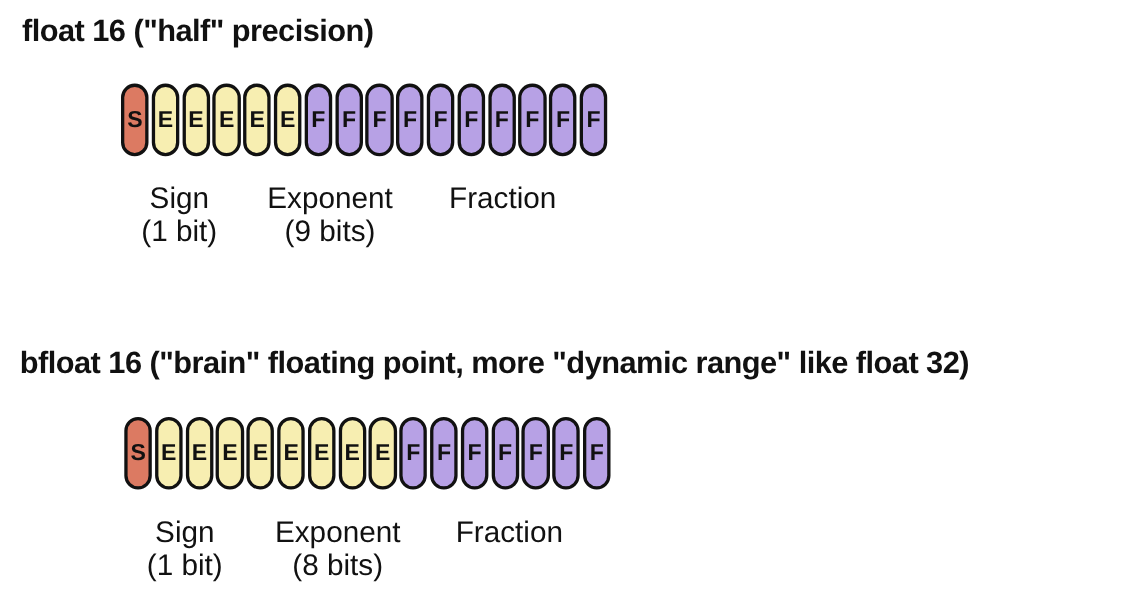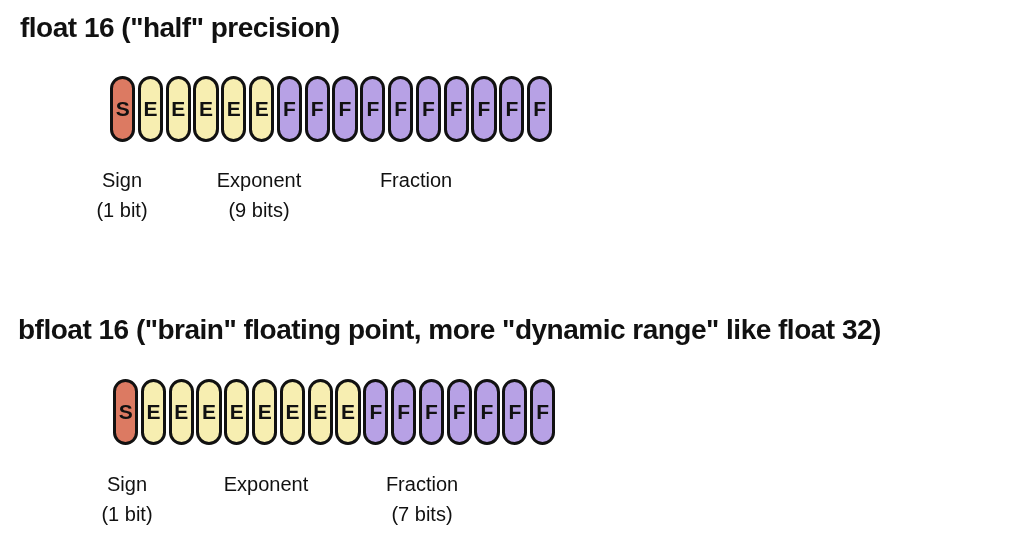--- a/index.html
+++ b/index.html
@@ -39,24 +39,25 @@
     align-items: center;
     justify-content: center;
     font-size: 21px;
     font-weight: 700;
     color: #111111;
   }
   .label-block {
     position: absolute;
     transform: translateX(-50%);
     text-align: center;
-    font-size: 20px;
+    font-size: 27px;
     line-height: 30px;
     font-weight: 400;
     white-space: nowrap;
+    margin-left: 41px;
   }
   .d0.lb0 { left: 122px; top: 165px; }
   .d0.lb1 { left: 259px; top: 165px; }
   .d0.lb2 { left: 416px; top: 165px; }
   .d1.lb0 { left: 127px; top: 469px; }
   .d1.lb1 { left: 266px; top: 469px; }
   .d1.lb2 { left: 422px; top: 469px; }
 </style>
 </head>
 <body>
@@ -116,19 +117,19 @@
       <span class="bit" style="background: rgb(183, 161, 229); border-color: rgb(17, 17, 17);">F</span>
       <span class="bit" style="background: rgb(183, 161, 229); border-color: rgb(17, 17, 17);">F</span>
     </div>
 
   <div class="label-block d1 lb0">
     <div>Sign</div>
     <div>(1 bit)</div>
   </div>
   <div class="label-block d1 lb1">
     <div>Exponent</div>
+    <div>(8 bits)</div>
   </div>
   <div class="label-block d1 lb2">
     <div>Fraction</div>
-    <div>(7 bits)</div>
   </div>
 
 </div>
 
 </body></html>

